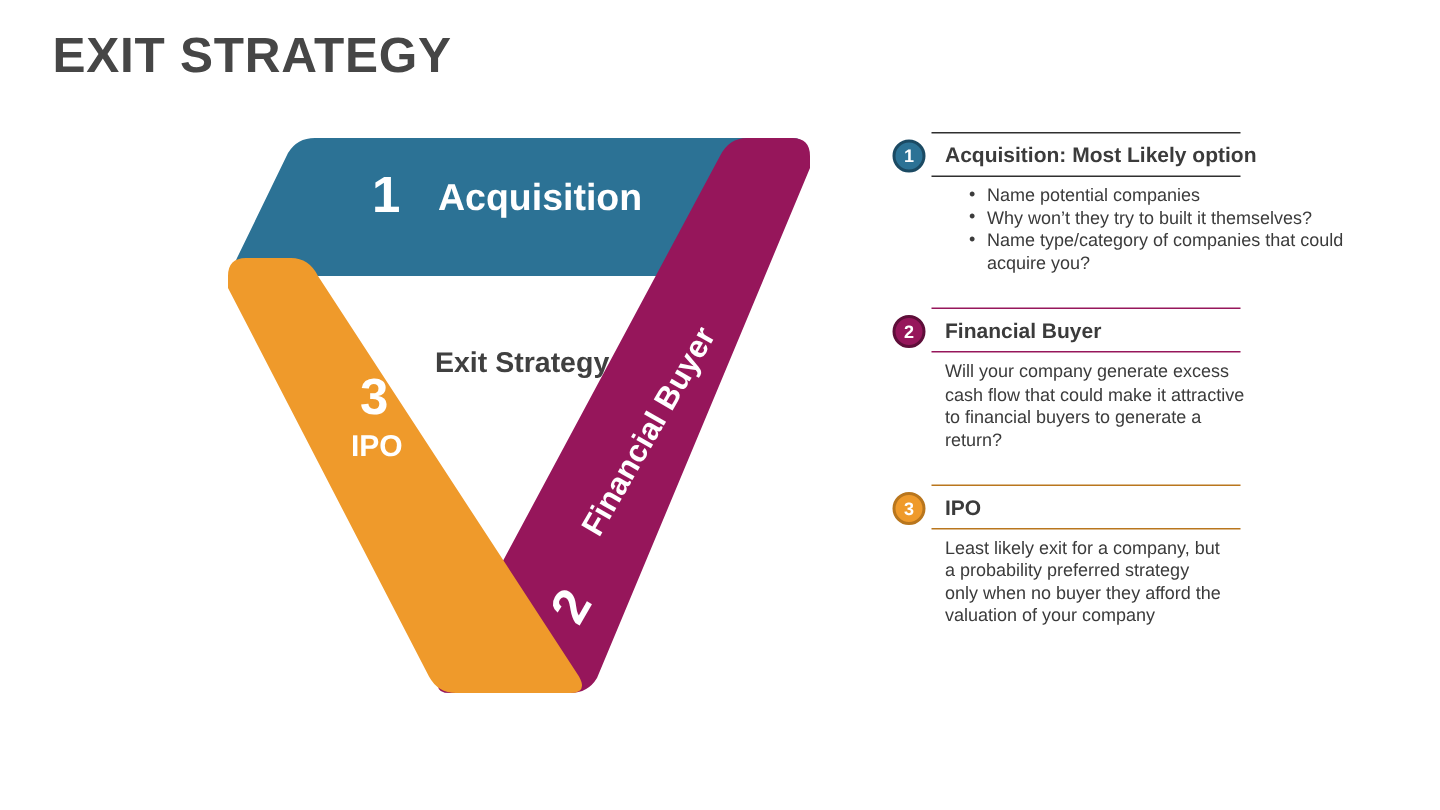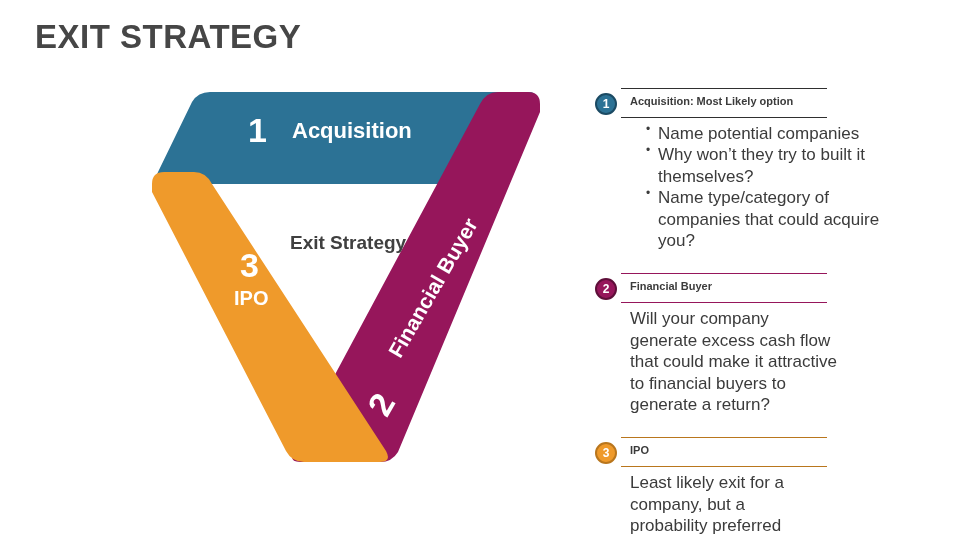--- a/index.html
+++ b/index.html
@@ -49,21 +49,21 @@
     white-space: nowrap;
   }
 
   
   #label-acquisition-number {
     left: 98px;  top: 31px;
     font-size: 34px;
   }
   #label-acquisition-name {
     left: 142px; top: 38px;
-    font-size: 22px;
+    font-size: 25px;
   }
   #label-ipo-number {
     left: 90px;  top: 166px;
     font-size: 34px;
   }
   #label-ipo-name {
     left: 84px;  top: 207px;
     font-size: 20px;
   }
   #label-financial-number {
@@ -125,29 +125,29 @@
     font-weight: bold;
     display: flex;
     align-items: center;
     justify-content: center;
     box-sizing: border-box;
   }
   .legend-title {
     position: absolute;
     left: 35px;
     top: 7px;
-    font-size: 11px;
+    font-size: 14px;
     font-weight: bold;
     color: #3b3b3b;
     white-space: nowrap;
   }
 
   .legend-body {
     margin: 5px 0 0 35px;
-    font-size: 17px;
+    font-size: 12px;
     line-height: 1.26;
     color: #3b3b3b;
   }
   .legend-body ul {
     margin: 0;
     padding: 0 0 0 16px;
     list-style: none;
   }
   .legend-body li {
     position: relative;

